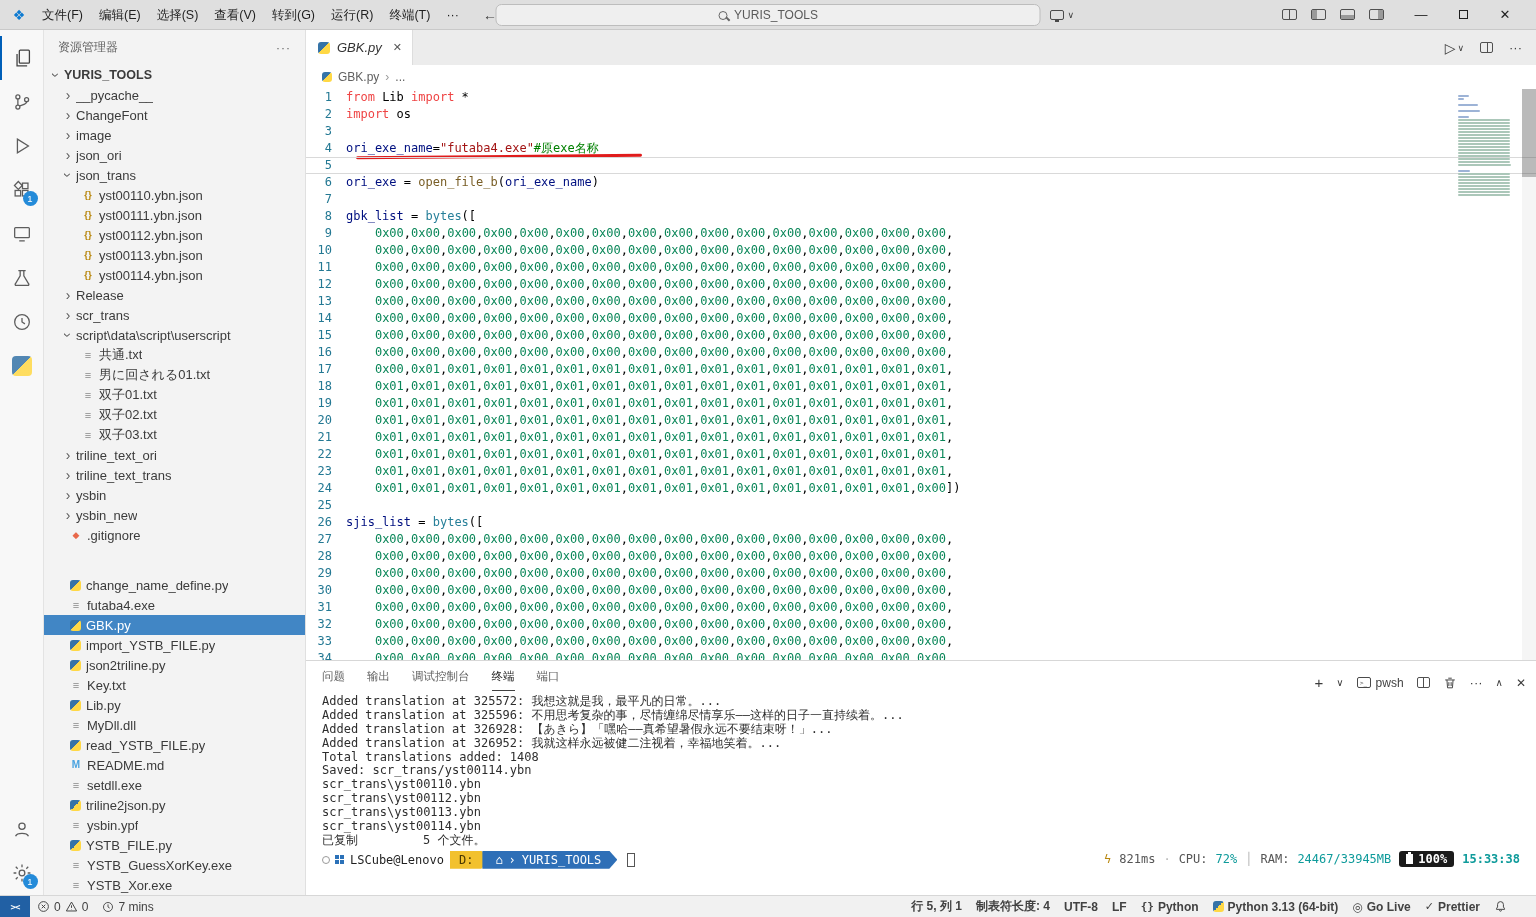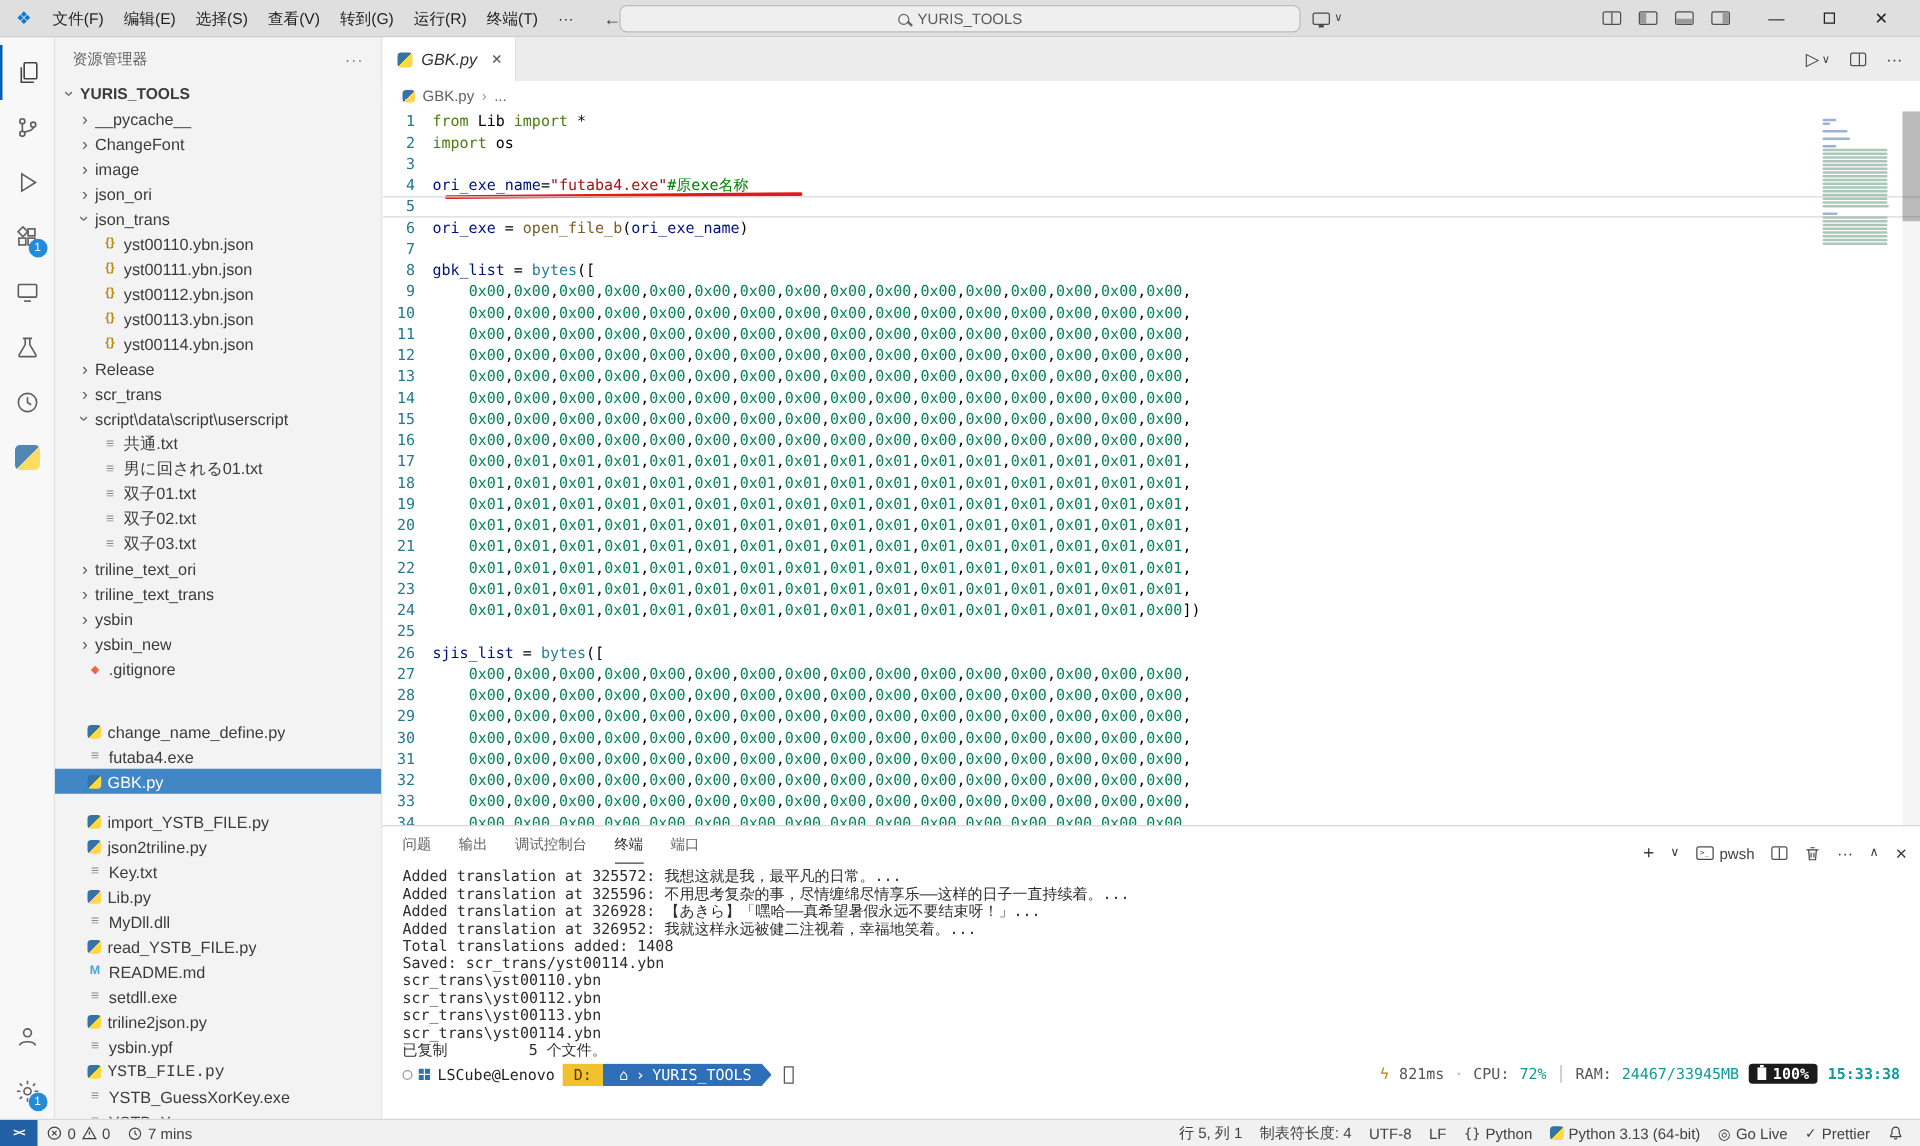--- a/index.html
+++ b/index.html
@@ -72,21 +72,21 @@
   .split-ic::before { content:""; position:absolute; left:5.5px; top:0; bottom:0; width:1.2px; background:#505050; }
   .breadcrumb { position:absolute; top:35px; left:0; right:0; height:24px; display:flex; align-items:center; gap:6px; padding-left:16px; font-size:12px; color:#616161; background:#fff; }
   .breadcrumb .py-swatch { width:10px; height:10px; }
   .bc-sep { font-size:12px; color:#9a9a9a; }
 
   .code-area { position:absolute; top:59px; left:0; right:0; height:571px; overflow:hidden; font-family:"DejaVu Sans Mono","Liberation Mono",monospace; font-size:12px; }
   .code-line { height:17px; line-height:17px; display:flex; white-space:pre; position:relative; }
   .code-line.current { box-shadow:inset 0 1px 0 #d9d9d9, inset 0 -1px 0 #d9d9d9; }
   .gutter { width:40px; padding-right:14px; flex:none; text-align:right; color:#237893; }
   .code-text { white-space:pre; }
-  .kw { color:#4d7c0f; } .var { color:#001080; } .str { color:#a31515; } .com { color:#008000; }
+  .kw { color:#ef4444; } .var { color:#001080; } .str { color:#a31515; } .com { color:#008000; }
   .fn { color:#795e26; } .typ { color:#267f99; } .num { color:#098658; } .pln { color:#000; }
   .red-underline { position:absolute; left:50px; top:15px; width:286px; height:3px; background:#e01b1b; border-radius:3px; transform:rotate(-0.5deg); }
   .minimap { position:absolute; right:18px; top:6px; width:60px; }
   .mm-line { height:2px; margin-bottom:1px; border-radius:1px; }
   .editor-scroll-track { position:absolute; right:0; top:0; bottom:0; width:14px; background:rgba(0,0,0,.04); }
   .editor-scroll-thumb { position:absolute; right:0; top:0; width:14px; height:88px; background:rgba(90,90,90,.38); }
 
   
   .panel { position:absolute; left:0; right:0; top:630px; height:235px; background:#fff; border-top:1px solid #d7d7d7; }
   .panel-header { height:30px; display:flex; align-items:flex-end; padding:0 10px 0 16px; }
@@ -118,21 +118,21 @@
   .batt { background:#1b1b1b; color:#fff; border-radius:3px; padding:1px 7px; display:flex; align-items:center; gap:5px; font-weight:bold; }
   .batt-ic { width:7px; height:10px; background:#fff; position:relative; display:inline-block; }
   .batt-ic::before { content:""; position:absolute; top:-2px; left:2px; width:3px; height:2px; background:#fff; }
   .rp-time { color:#0f9b9b; font-weight:bold; }
 
   
   .statusbar { position:absolute; left:0; right:0; bottom:0; height:22px; background:#f1f1f1; border-top:1px solid #d7d7d7; display:flex; align-items:center; font-size:12px; color:#424242; }
   .sb-remote { height:22px; width:30px; background:#2160a4; color:#fff; display:flex; align-items:center; justify-content:center; font-size:9px; font-weight:bold; letter-spacing:-1px; font-family:"DejaVu Sans Mono",monospace; }
   .sb-item { display:flex; align-items:center; gap:4px; padding:0 7px; height:22px; cursor:pointer; }
   .sb-item svg { stroke:#424242; fill:none; stroke-width:1.2; }
-  .sb-right { margin-left:auto; display:flex; align-items:center; padding-right:6px; }
+  .sb-right { margin-left:auto; display:flex; align-items:center; padding-right:22px;font-weight:bold; }
   .sb-braces { font-family:"DejaVu Sans Mono",monospace; font-size:11px; }
   .golive-ic { font-size:12px; }
   .check-ic { font-size:11px; }
 </style>
 </head>
 <body>
 
 <div class="titlebar">
   <span class="vscode-logo">❖</span>
   <div class="menubar">
@@ -346,21 +346,21 @@
         <span class="tree-label">change_name_define.py</span>
       </div>
       <div class="tree-row" style="padding-left: 24px;">
         <span class="ficon glyph-exe-icon">≡</span>
         <span class="tree-label">futaba4.exe</span>
       </div>
       <div class="tree-row selected" style="padding-left: 24px;">
         <span class="ficon py-swatch"></span>
         <span class="tree-label">GBK.py</span>
       </div>
-      <div class="tree-row" style="padding-left: 24px; margin-top: 12px;">
+      <div class="tree-row" style="padding-left: 24px;">
         <span class="ficon py-swatch"></span>
         <span class="tree-label">import_YSTB_FILE.py</span>
       </div>
       <div class="tree-row" style="padding-left: 24px; text-align: center;">
         <span class="ficon py-swatch"></span>
         <span class="tree-label">json2triline.py</span>
       </div>
       <div class="tree-row" style="padding-left: 24px;">
         <span class="ficon glyph-text-icon">≡</span>
         <span class="tree-label">Key.txt</span>
@@ -386,21 +386,21 @@
         <span class="tree-label">setdll.exe</span>
       </div>
       <div class="tree-row" style="padding-left: 24px;">
         <span class="ficon py-swatch"></span>
         <span class="tree-label">triline2json.py</span>
       </div>
       <div class="tree-row" style="padding-left: 24px;">
         <span class="ficon glyph-file-icon">≡</span>
         <span class="tree-label">ysbin.ypf</span>
       </div>
-      <div class="tree-row" style="padding-left: 24px; font-family: Liberation Mono, monospace;">
+      <div class="tree-row" style="padding-left: 24px;">
         <span class="ficon py-swatch"></span>
         <span class="tree-label">YSTB_FILE.py</span>
       </div>
       <div class="tree-row" style="padding-left: 24px;">
         <span class="ficon glyph-exe-icon">≡</span>
         <span class="tree-label">YSTB_GuessXorKey.exe</span>
       </div>
       <div class="tree-row" style="padding-left: 24px;">
         <span class="ficon glyph-exe-icon">≡</span>
         <span class="tree-label">YSTB_Xor.exe</span>

